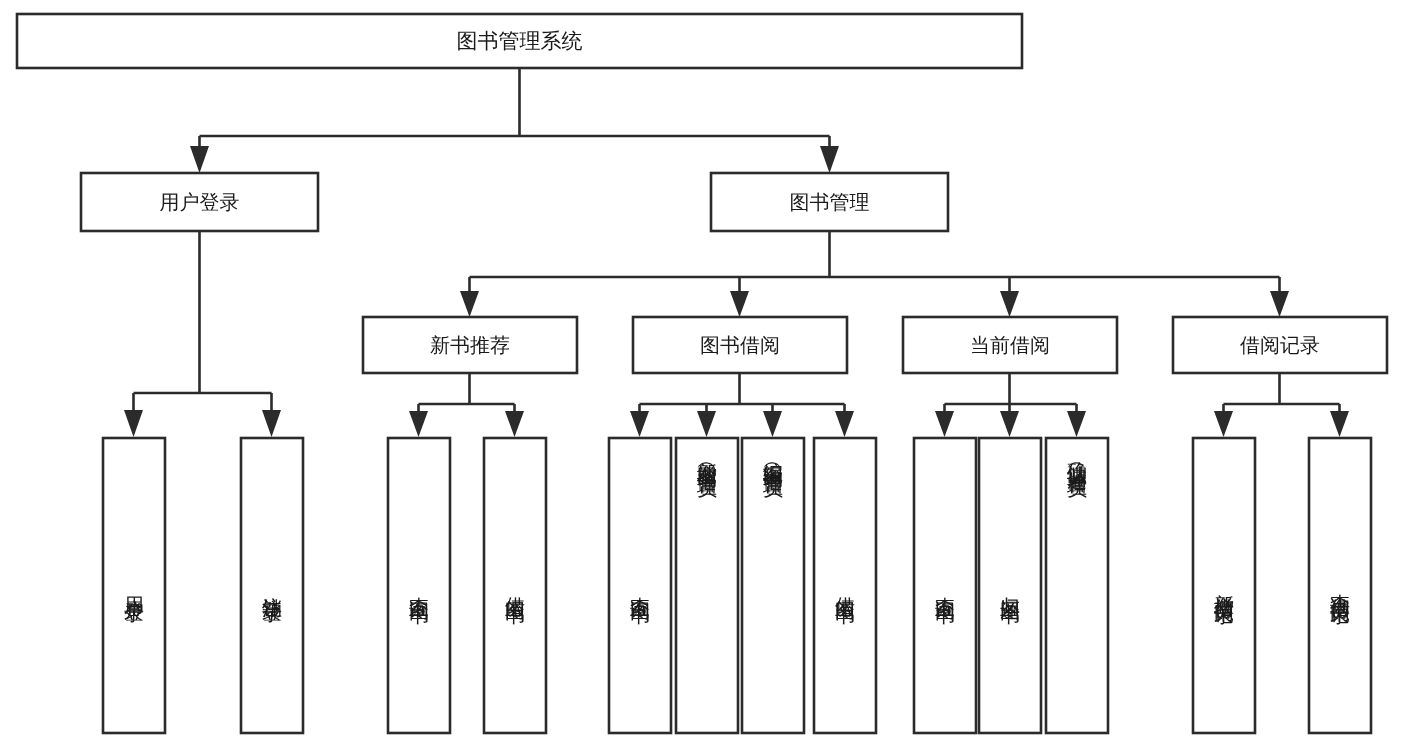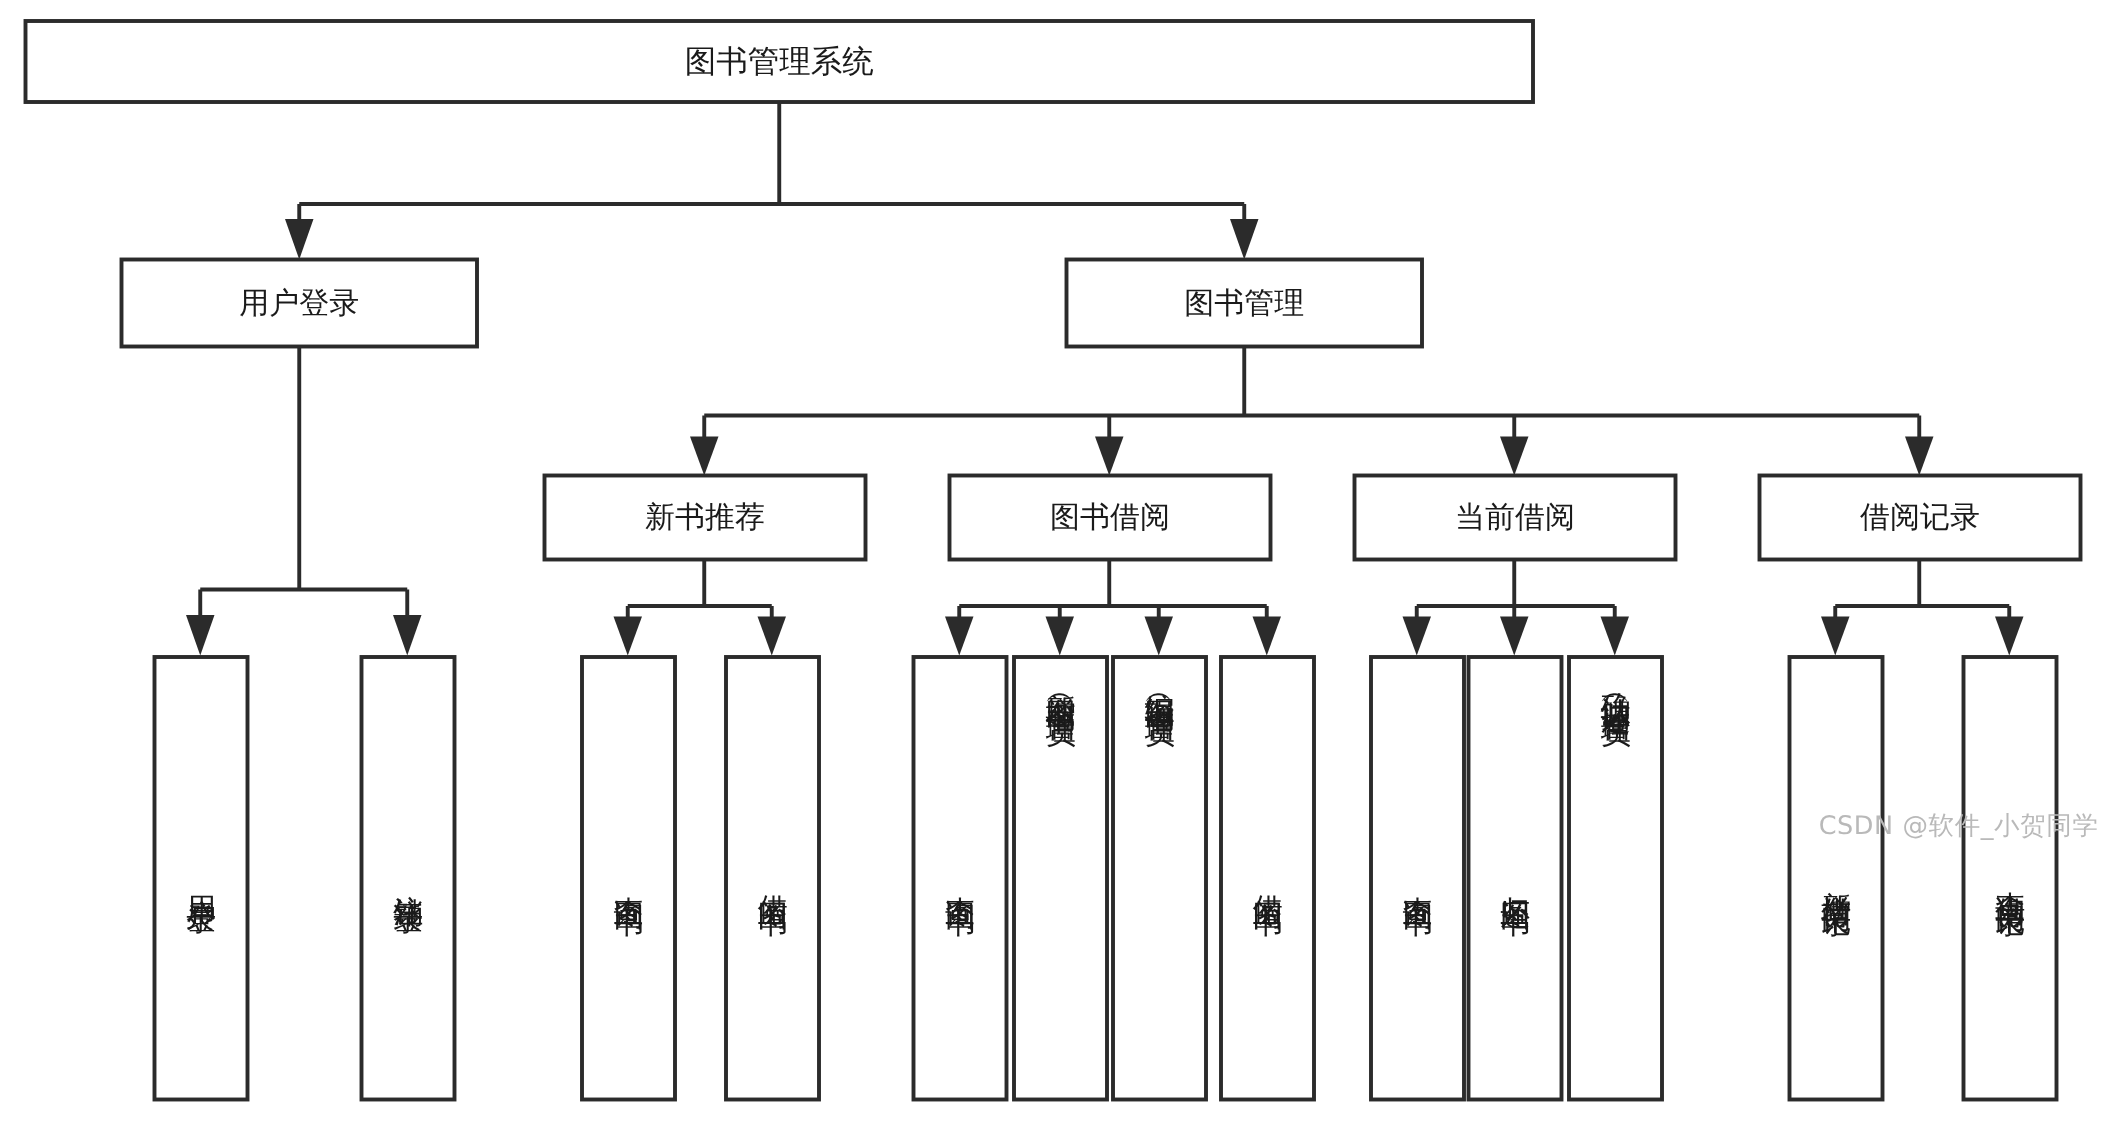--- a/index.html
+++ b/index.html
@@ -210,15 +210,14 @@
   </div>
 
   <div class="vlabel-wrap" style="left:1193px; top:438px; width:62px; height:295px; align-items:center;">
     <span class="vlabel">新增借阅记录</span>
   </div>
 
   <div class="vlabel-wrap" style="left:1309px; top:438px; width:62px; height:295px; align-items:center;">
     <span class="vlabel">查询借阅记录</span>
   </div>
 
-  <div class="watermark">CSDN @软件_小贺同学</div>
 
 </div>
 
 </body></html>

